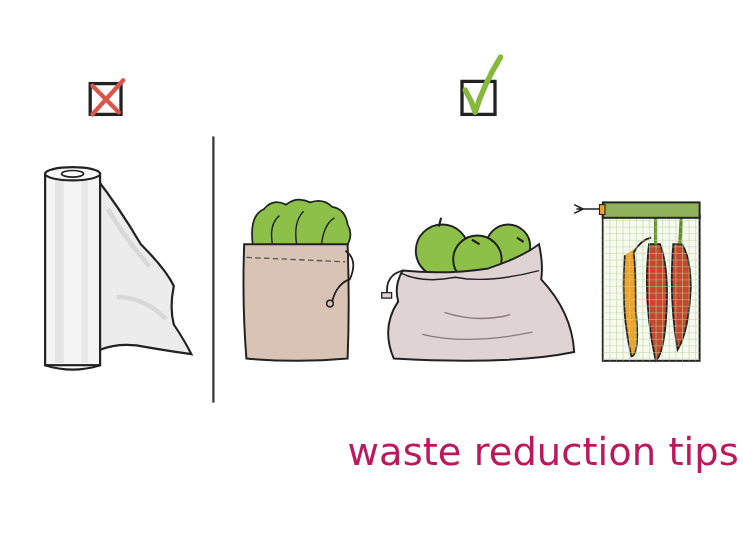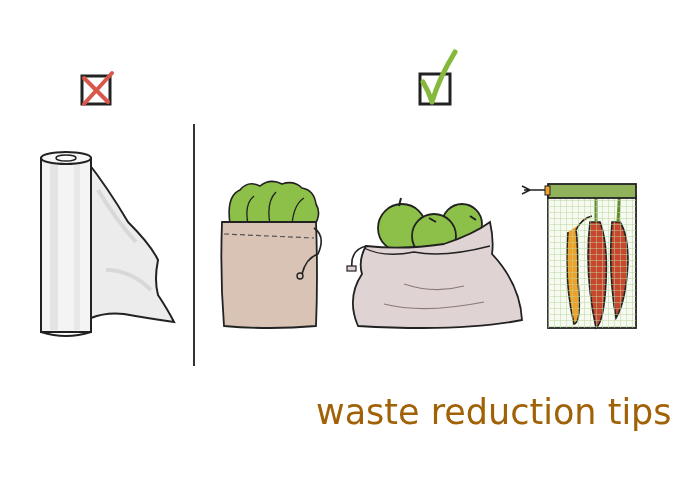--- a/index.html
+++ b/index.html
@@ -1,19 +1,19 @@
 <!DOCTYPE html>
 <html><head>
 <meta charset="utf-8">
 <style>
   html, body { margin:0; padding:0; background:#ffffff; }
   body { width:675px; height:500px; position:relative; overflow:hidden; font-family:"DejaVu Sans", sans-serif; }
   .abs { position:absolute; }
   svg { display:block; }
-  .caption { position:absolute; left:316px; top:392px; font-family:"DejaVu Sans", sans-serif; font-size:35px; color:#a16207; letter-spacing:0px; font-weight:normal; white-space:nowrap; }
+  .caption { position:absolute; left:316px; top:392px; font-family:"DejaVu Sans", sans-serif; font-size:35px; color:#be185d; letter-spacing:0px; font-weight:normal; white-space:nowrap; }
 </style>
 </head>
 <body>
 
 <div class="abs" style="left:78px;top:70px;">
   <svg width="44" height="40" viewBox="0 0 44 40">
     <rect x="4" y="6" width="28" height="28" fill="none" stroke="#222" stroke-width="3"></rect>
     <path d="M6 8 L30 32" stroke="#d9574a" stroke-width="4" stroke-linecap="round"></path>
     <path d="M34 3 L6 34" stroke="#d9574a" stroke-width="4" stroke-linecap="round"></path>
   </svg>

